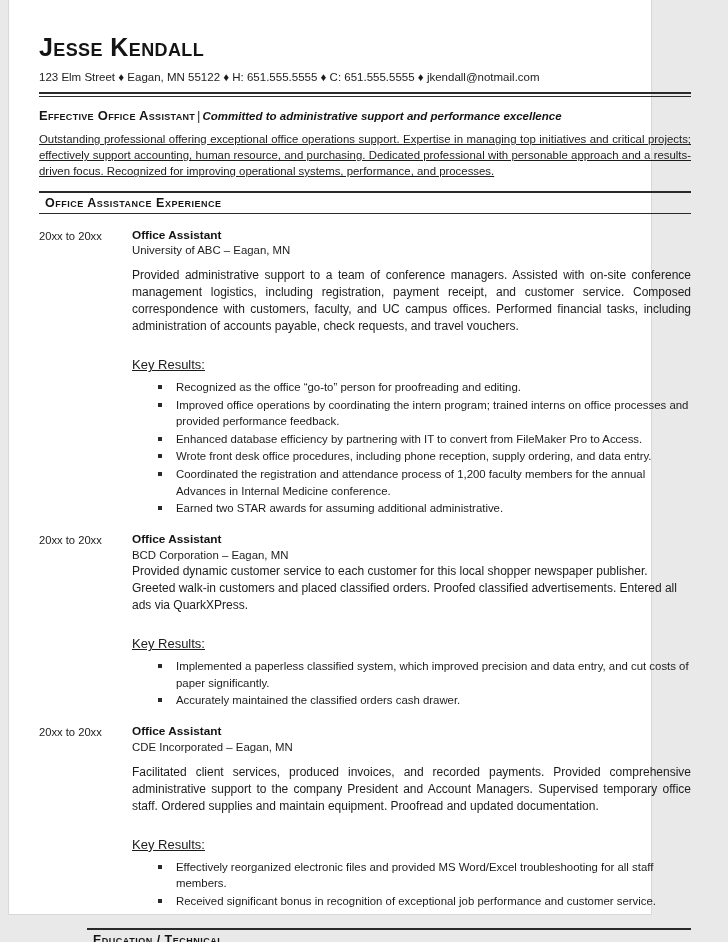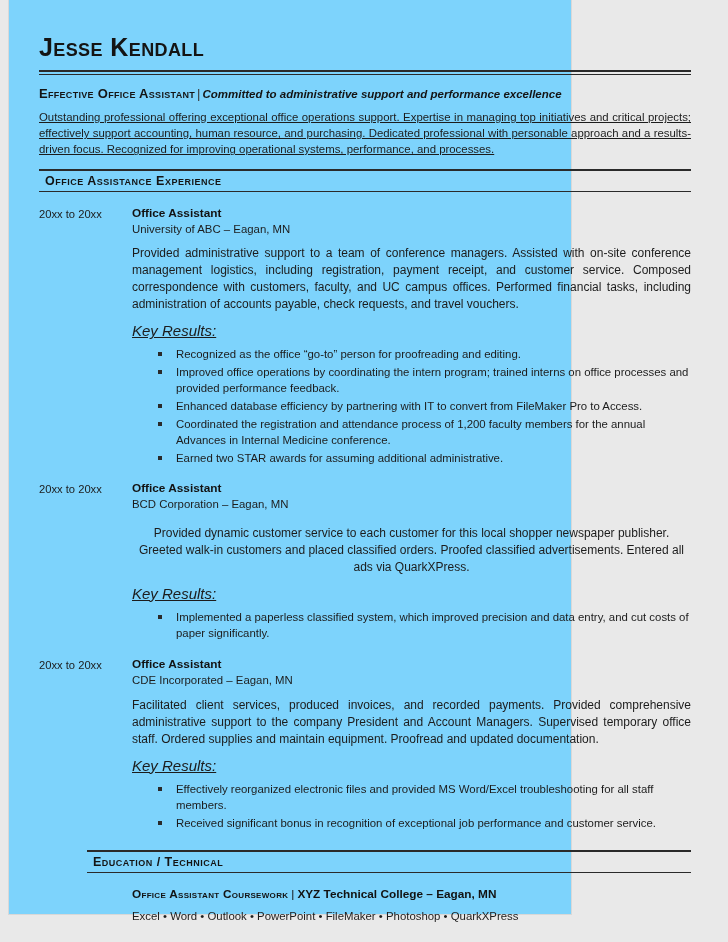--- a/index.html
+++ b/index.html
@@ -12,23 +12,23 @@
     height: 942px;
     overflow: hidden;
     font-family: "Liberation Sans", sans-serif;
     color: #1a1a1a;
   }
 
   .page {
     position: absolute;
     left: 8px;
     top: 0px;
-    width: 564px;
+    width: 644px;
     height: 915px;
-    background: #7dd3fc;
+    background: #ffffff;
     border: 1px solid #d8d8d8;
     border-top: none;
     box-sizing: border-box;
   }
 
   .sheet {
     position: absolute;
     left: 30px;
     top: 34px;
     width: 652px;
@@ -142,28 +142,27 @@
     color: #1c1c1c;
   }
   .job-desc {
     font-size: 12px;
     line-height: 1.42;
     text-align: justify;
     color: #1c1c1c;
     margin-top: 8px;
   }
   .job-desc.tight {
-    margin-top: 12px;
-    text-align: center;
+    margin-top: 0;
+    text-align: left;
   }
   .key-results {
-    font-size: 15px;
-    font-style: italic;
+    font-size: 13px;
     text-decoration: underline;
-    margin-top: 9px;
+    margin-top: 22px;
     color: #1c1c1c;
   }
   ul.bullets {
     list-style: none;
     margin: 7px 0 0 0;
     padding: 0 0 0 26px;
   }
   ul.bullets li {
     position: relative;
     font-size: 11.4px;
@@ -209,20 +208,21 @@
   }
   .edu-section-gap { margin-top: 18px; margin-left: 48px; }
 </style>
 </head>
 <body>
 
 <div class="page">
   <div class="sheet">
 
     <div class="name">Jesse Kendall</div>
+    <div class="contact">123 Elm Street ♦ Eagan, MN 55122 ♦ H: 651.555.5555 ♦ C: 651.555.5555 ♦ jkendall@notmail.com</div>
     <div class="rule-double"></div>
 
     <div class="headline">
       <span class="hl-main">Effective Office Assistant</span><span class="hl-pipe">|</span><span class="hl-sub">Committed to administrative support and performance excellence</span>
     </div>
     <div class="summary">Outstanding professional offering exceptional office operations support. Expertise in managing top initiatives and critical projects; effectively support accounting, human resource, and purchasing. Dedicated professional with personable approach and a results-driven focus. Recognized for improving operational systems, performance, and processes.</div>
 
     <div class="section-head">
       <div class="rule-thick"></div>
       <div class="section-title">Office Assistance Experience</div>
@@ -233,35 +233,37 @@
       <div class="job-dates">20xx to 20xx</div>
       <div class="job-body">
         <div class="job-title">Office Assistant</div>
         <div class="job-org">University of ABC – Eagan, MN</div>
         <div class="job-desc">Provided administrative support to a team of conference managers. Assisted with on-site conference management logistics, including registration, payment receipt, and customer service. Composed correspondence with customers, faculty, and UC campus offices. Performed financial tasks, including administration of accounts payable, check requests, and travel vouchers.</div>
         <div class="key-results">Key Results:</div>
         <ul class="bullets">
           <li>Recognized as the office “go-to” person for proofreading and editing.</li>
           <li>Improved office operations by coordinating the intern program; trained interns on office processes and provided performance feedback.</li>
           <li>Enhanced database efficiency by partnering with IT to convert from FileMaker Pro to Access.</li>
+          <li>Wrote front desk office procedures, including phone reception, supply ordering, and data entry.</li>
           <li>Coordinated the registration and attendance process of 1,200 faculty members for the annual Advances in Internal Medicine conference.</li>
           <li>Earned two STAR awards for assuming additional administrative.</li>
         </ul>
       </div>
     </div>
 
     <div class="job">
       <div class="job-dates">20xx to 20xx</div>
       <div class="job-body">
         <div class="job-title">Office Assistant</div>
         <div class="job-org">BCD Corporation – Eagan, MN</div>
         <div class="job-desc tight">Provided dynamic customer service to each customer for this local shopper newspaper publisher. Greeted walk-in customers and placed classified orders. Proofed classified advertisements. Entered all ads via QuarkXPress.</div>
         <div class="key-results">Key Results:</div>
         <ul class="bullets">
           <li>Implemented a paperless classified system, which improved precision and data entry, and cut costs of paper significantly.</li>
+          <li>Accurately maintained the classified orders cash drawer.</li>
         </ul>
       </div>
     </div>
 
     <div class="job">
       <div class="job-dates">20xx to 20xx</div>
       <div class="job-body">
         <div class="job-title">Office Assistant</div>
         <div class="job-org">CDE Incorporated – Eagan, MN</div>
         <div class="job-desc">Facilitated client services, produced invoices, and recorded payments. Provided comprehensive administrative support to the company President and Account Managers. Supervised temporary office staff. Ordered supplies and maintain equipment. Proofread and updated documentation.</div>

